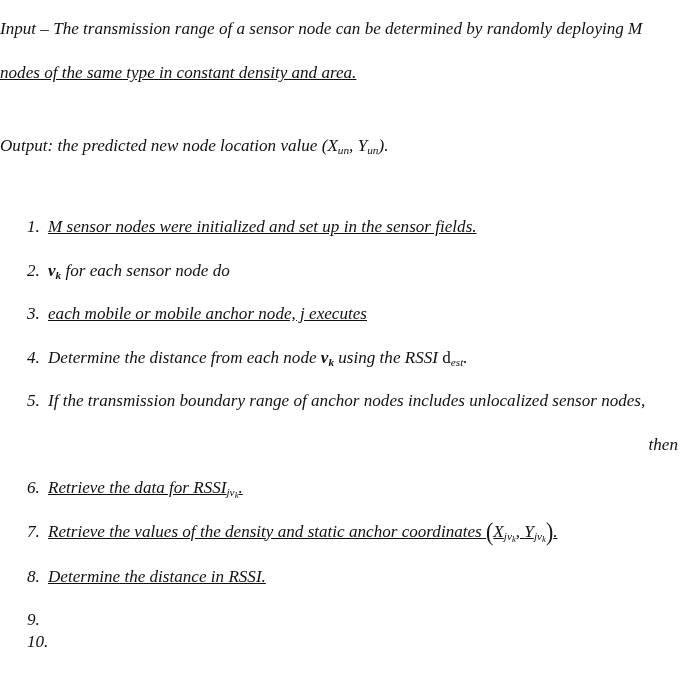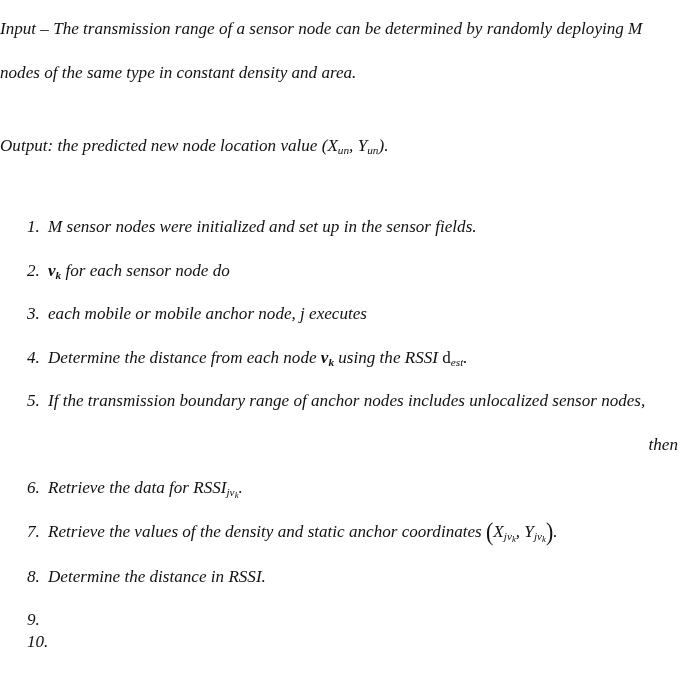--- a/index.html
+++ b/index.html
@@ -32,21 +32,21 @@
     text-align: justify;
     text-justify: inter-word;
     color: #111111;
   }
   #para-input {
     left: 0px;
     top: -5px;
     width: 681px;
   }
   #para-input .ln1 { display: block; }
-  #para-input .ln2 { display: block; }
+  #para-input .ln2 { display: block; text-decoration: underline; }
   #para-output {
     left: 0px;
     top: 112px;
     width: 681px;
   }
 
   
   .list {
     position: absolute;
     left: 0px;
@@ -72,21 +72,21 @@
     text-align: left;
     white-space: nowrap;
   }
   .body {
     margin-left: 48px;
     margin-right: 7px;
     text-align: justify;
     text-justify: inter-word;
   }
   
-  .body .lastline { text-align: right; }
+  .body .lastline { text-align: right; text-decoration: underline; }
   .li.wide .num { width: 40px; }
   .li.wide .body { margin-left: 48px; }
 
   .cont {
     margin-left: 48px;
     margin-right: 7px;
     text-align: right;
   }
 
   

